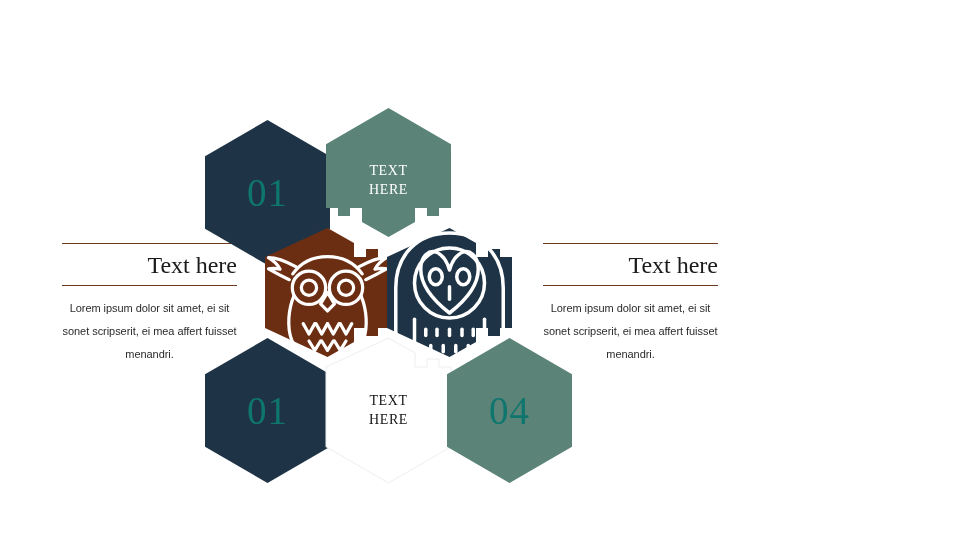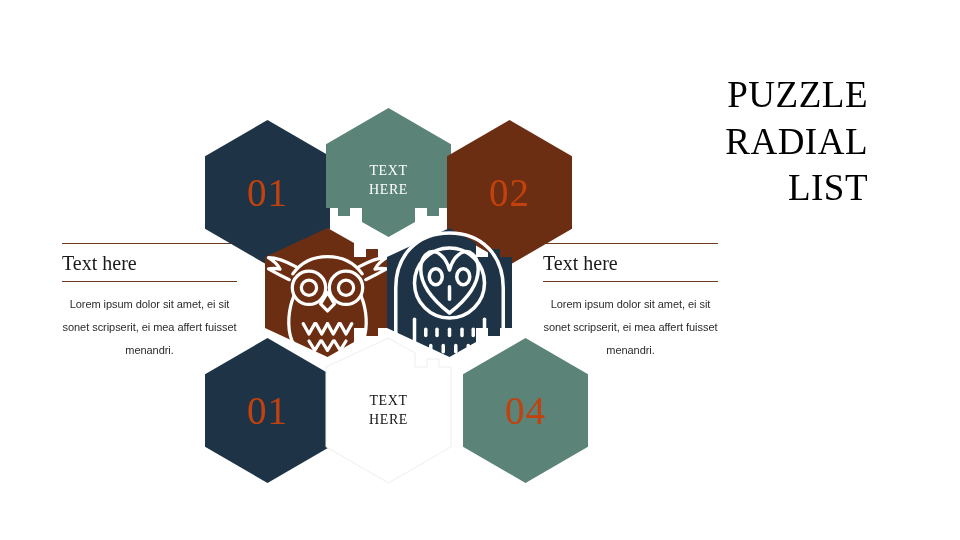--- a/index.html
+++ b/index.html
@@ -47,24 +47,24 @@
   .textblock.left  { left: 62px;  top: 243px; }
   .textblock.right { left: 543px; top: 243px; }
 
   .tb-rule {
     height: 0;
     border-top: 1.3px solid #6a3b20;
     width: 100%;
   }
   .tb-head {
     font-family: "Liberation Serif", "DejaVu Serif", serif;
-    font-size: 20px;
+    font-size: 24px;
     line-height: 1.0;
     color: #1a1a1a;
-    text-align: left;
+    text-align: right;
     padding: 9px 0 8px 0;
   }
   .tb-body {
     margin-top: 11px;
     font-family: "Liberation Sans", sans-serif;
     font-size: 11px;
     line-height: 2.1;
     color: #2b2b2b;
     text-align: center;
     letter-spacing: -0.05px;
@@ -91,21 +91,21 @@
     width: 125px; height: 145px;
     display: flex;
     align-items: center;
     justify-content: center;
     text-align: center;
     pointer-events: none;
   }
   .num {
     font-family: "Liberation Serif", "DejaVu Serif", serif;
     font-size: 39px;
-    color: #c2410c;
+    color: #0f766e;
     line-height: 1;
     letter-spacing: 1px;
   }
   .txt {
     font-family: "Liberation Serif", "DejaVu Serif", serif;
     font-size: 14px;
     color: #ffffff;
     line-height: 1.32;
     letter-spacing: 0.6px;
   }
@@ -122,32 +122,27 @@
   }
 
   
   .h01 { left: 0px;   top: 12px;  }
   .h-c { left: 121px; top: 0px;   }   
   .h02 { left: 242px; top: 12px;  }
   .hL  { left: 60px;  top: 120px; }   
   .hR  { left: 182px; top: 120px; }   
   .h03 { left: 0px;   top: 230px; }
   .hW  { left: 121px; top: 230px; }   
-  .h04 { left: 242px; top: 230px; margin-left: 16px; }
+  .h04 { left: 242px; top: 230px; }
 </style>
 </head>
 <body>
 
 <div class="slide">
 
-  <div class="title">
-    <span class="tl">PUZZLE</span>
-    <span class="tl">RADIAL</span>
-    <span class="tl">LIST</span>
-  </div>
 
   <div class="textblock left">
     <div class="tb-rule"></div>
     <div class="tb-head">Text here</div>
     <div class="tb-rule"></div>
     <div class="tb-body">Lorem ipsum dolor sit amet, ei sit sonet scripserit, ei mea affert fuisset menandri.</div>
   </div>
 
   <div class="textblock right">
     <div class="tb-rule"></div>
@@ -173,28 +168,20 @@
                  L113 100 L113 108 L101 108 L101 100 L89 100 L89 114
                  L62.5 129
                  L36 114 L36 100 L24 100 L24 108 L12 108 L12 100 L0 100
                  L0 36.25 Z" fill="#5b8378"></path>
       </svg>
       <div class="hex-label">
         <span class="txt">TEXT<br>HERE</span>
       </div>
     </div>
 
-    <div class="hex h02">
-      <svg viewBox="0 0 125 145">
-        <path d="M62.5 0 L125 36.25 L125 108.75 L62.5 145 L0 108.75 L0 36.25 Z" fill="#6c2e13"></path>
-      </svg>
-      <div class="hex-label">
-        <span class="num">02</span>
-      </div>
-    </div>
 
     <div class="hex hL">
       <svg viewBox="0 0 125 145">
         <path d="M62.5 0 L89 15 L89 29 L101 29 L101 21 L113 21 L113 29 L125 29
                  L125 100
                  L113 100 L113 108 L101 108 L101 100 L89 100 L89 114
                  L62.5 129
                  L0 100 L0 29 Z" fill="#6c2e13"></path>
       </svg>
       <div class="icon-holder">

